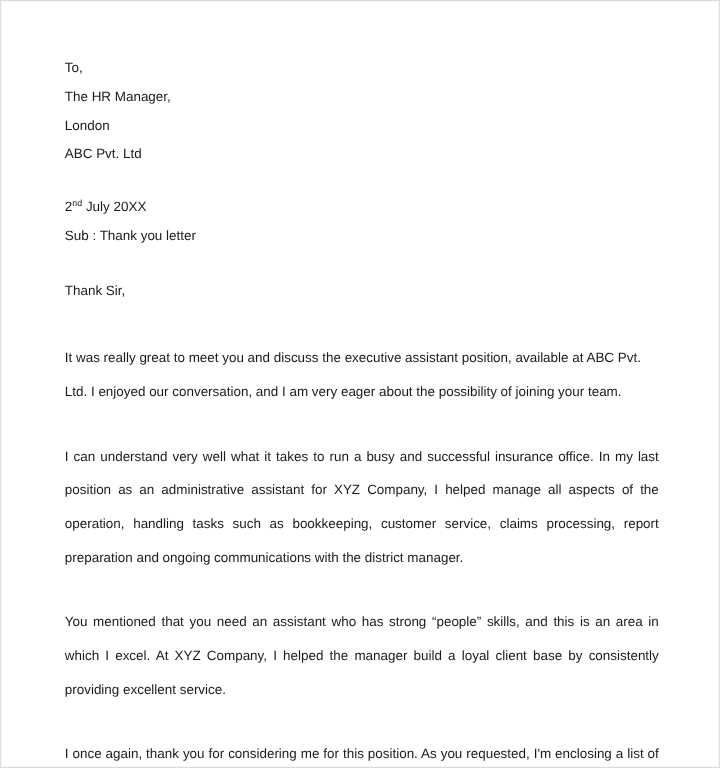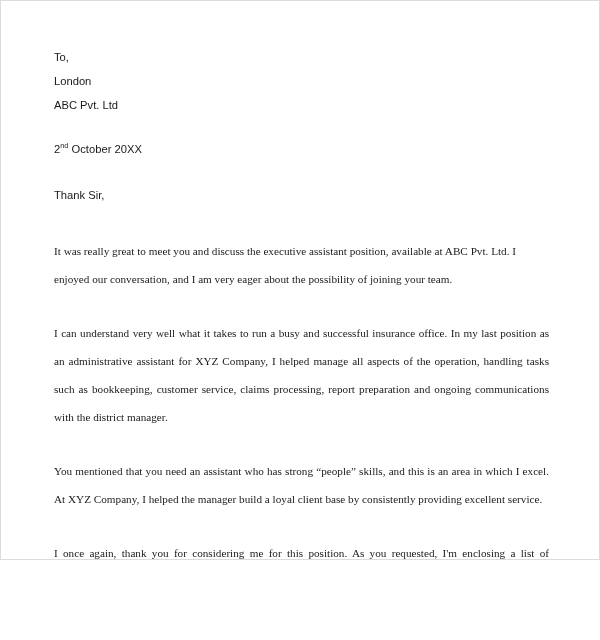--- a/index.html
+++ b/index.html
@@ -6,21 +6,21 @@
     margin: 0;
     padding: 0;
     background: #ffffff;
   }
   body {
     font-family: "Liberation Sans", sans-serif;
   }
   .page {
     position: relative;
     width: 600px;
-    height: 560px;
+    height: 640px;
     box-sizing: border-box;
     background: #ffffff;
     border: 1px solid #dcdcdc;
     overflow: hidden;
   }
   .letter {
     position: absolute;
     left: 53px;
     top: 44px;
     width: 495px;
@@ -47,43 +47,44 @@
     white-space: nowrap;
   }
   .salutation {
     line-height: 24px;
     white-space: nowrap;
   }
   .para {
     line-height: 28px;
     text-align: left;
     margin: 0;
-    font-family: Liberation Serif, serif;
   }
   .para.justify {
     text-align: justify;
     text-justify: inter-word;
   }
   .gap-para { height: 26px; }
   .gap-para-lg { height: 30px; }
 </style>
 </head>
 <body>
 
 <div class="page">
   <div class="letter">
 
     <div class="addr-line">To,</div>
+    <div class="addr-line">The HR Manager,</div>
     <div class="addr-line">London</div>
     <div class="addr-line">ABC Pvt. Ltd</div>
 
     <div class="spacer-sm"></div>
 
-    <div class="date-line"><span>2</span><span class="ord">nd</span><span> October 20XX</span></div>
+    <div class="date-line"><span>2</span><span class="ord">nd</span><span> July 20XX</span></div>
 
+    <div class="subject-line">Sub : Thank you letter</div>
 
     <div class="spacer-md"></div>
 
     <div class="salutation">Thank Sir,</div>
 
     <div class="gap-para-lg"></div>
     <p class="para">It was really great to meet you and discuss the executive assistant position, available at ABC Pvt. Ltd. I enjoyed our conversation, and I am very eager about the possibility of joining your team.</p>
 
     <div class="gap-para"></div>
     <p class="para justify">I can understand very well what it takes to run a busy and successful insurance office. In my last position as an administrative assistant for XYZ Company, I helped manage all aspects of the operation, handling tasks such as bookkeeping, customer service, claims processing, report preparation and ongoing communications with the district manager.</p>

